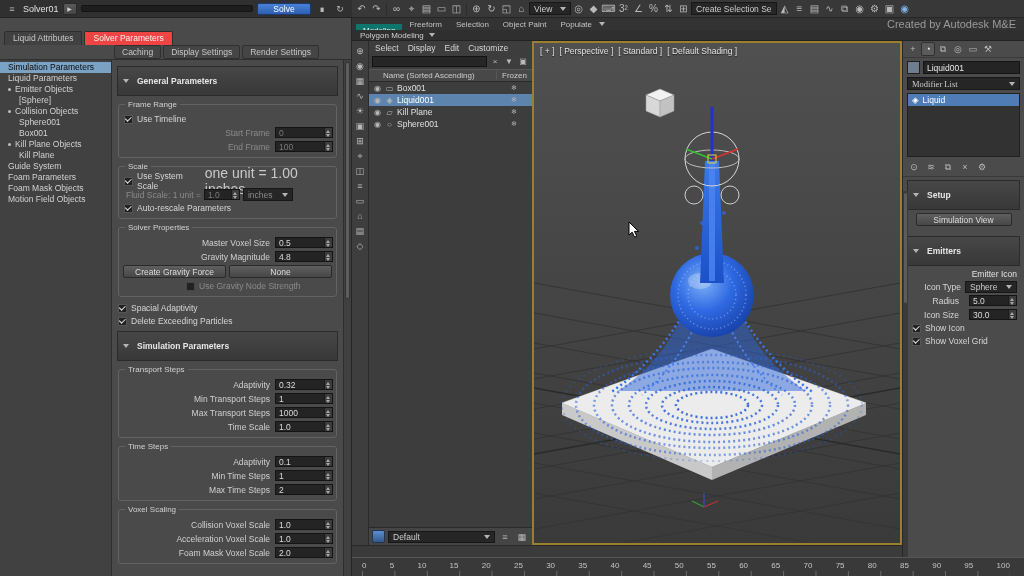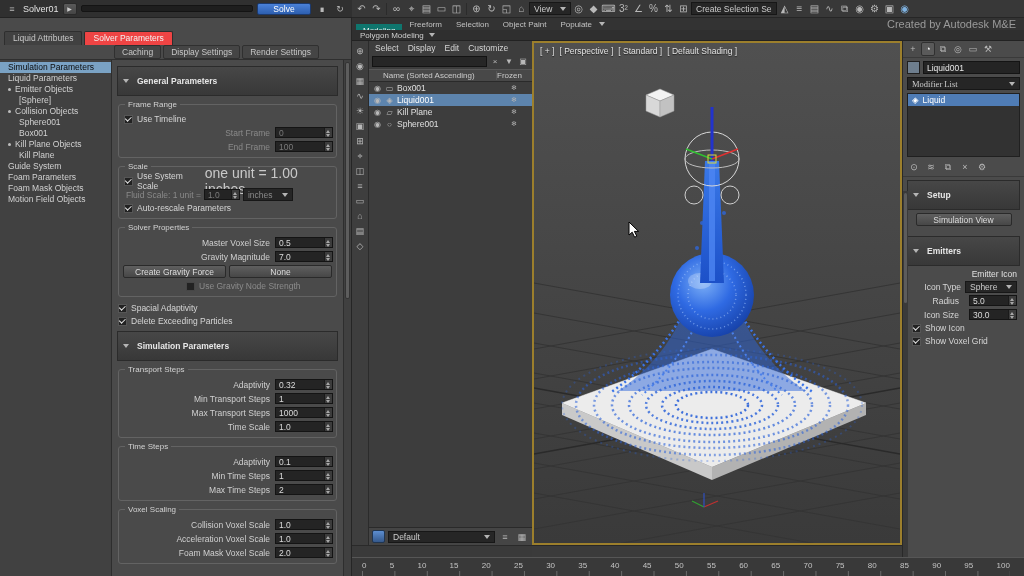--- a/index.html
+++ b/index.html
@@ -80,21 +80,21 @@
   
   #explorer { position:absolute; left:352px; top:41px; width:180px; height:504px; background:#3d3d3d; display:flex; }
   .xstrip { width:17px; background:#3e3e3e; border-right:1px solid #2b2b2b; display:flex; flex-direction:column; align-items:center; padding-top:3px; gap:1px; flex:0 0 auto; }
   .xmain { flex:1; display:flex; flex-direction:column; min-width:0; }
   .xmenubar { display:flex; gap:9px; padding:2px 6px 1px; font-size:8.5px; color:#d6d6d6; height:13px; }
   .xsearch { display:flex; gap:2px; padding:1px 3px; align-items:center; height:15px; }
   .sinput { flex:1; height:11px; background:#262626; border:1px solid #131313; }
   .xsearch .ti { width:12px; height:12px; font-size:8px; }
   .xcols { display:flex; height:13px; background:#484848; border-top:1px solid #575757; border-bottom:1px solid #2a2a2a; font-size:8px; color:#cccccc; align-items:center; }
   .xcol-name { flex:1; padding-left:14px; white-space:nowrap; overflow:hidden; }
-  .xcol-frozen { width:36px; border-left:1px solid #575757; }
+  .xcol-frozen { width:36px; text-align:center; border-left:1px solid #575757; }
   .xlist { flex:1; background:#3d3d3d; }
   .xrow { display:flex; align-items:center; height:12px; font-size:8.5px; color:#e0e0e0; gap:3px; padding-left:4px; }
   .xrow.sel { background:#5d84ad; color:#fff; }
   .xrow .ricon { color:#b8b8b8; font-size:8px; width:9px; text-align:center; flex:0 0 auto; }
   .xrow .rname { white-space:nowrap; overflow:hidden; }
   .xrow .frz { margin-left:auto; width:36px; text-align:center; color:#b5b5b5; font-size:7px; flex:0 0 auto; }
   .xbottom { display:flex; align-items:center; gap:3px; padding:2px 3px; height:18px; background:#454545; border-top:1px solid #2a2a2a; }
   .bluechip { width:13px; height:13px; background:linear-gradient(#5d8ed0,#35598c); border:1px solid #203550; border-radius:2px; flex:0 0 auto; }
   .xbottom .dd { flex:1; height:12px; }
   #underexplorer { position:absolute; left:352px; top:545px; width:180px; height:12px; background:#3a3a3a; border-top:1px solid #2a2a2a; }
@@ -299,21 +299,21 @@
             <span class="pval">0.5</span>
             <span class="spin">
                 <i class="su"></i>
                 <i class="sd"></i>
               </span>
           </span>
         </div>
         <div class="prow">
           <span class="plabel">Gravity Magnitude</span>
           <span class="pfield">
-            <span class="pval">7.0</span>
+            <span class="pval">4.8</span>
             <span class="spin">
                 <i class="su"></i>
                 <i class="sd"></i>
               </span>
           </span>
         </div>
         <div class="btnrow">
           <span class="btn">Create Gravity Force</span>
           <span class="btn">None</span>
         </div>

